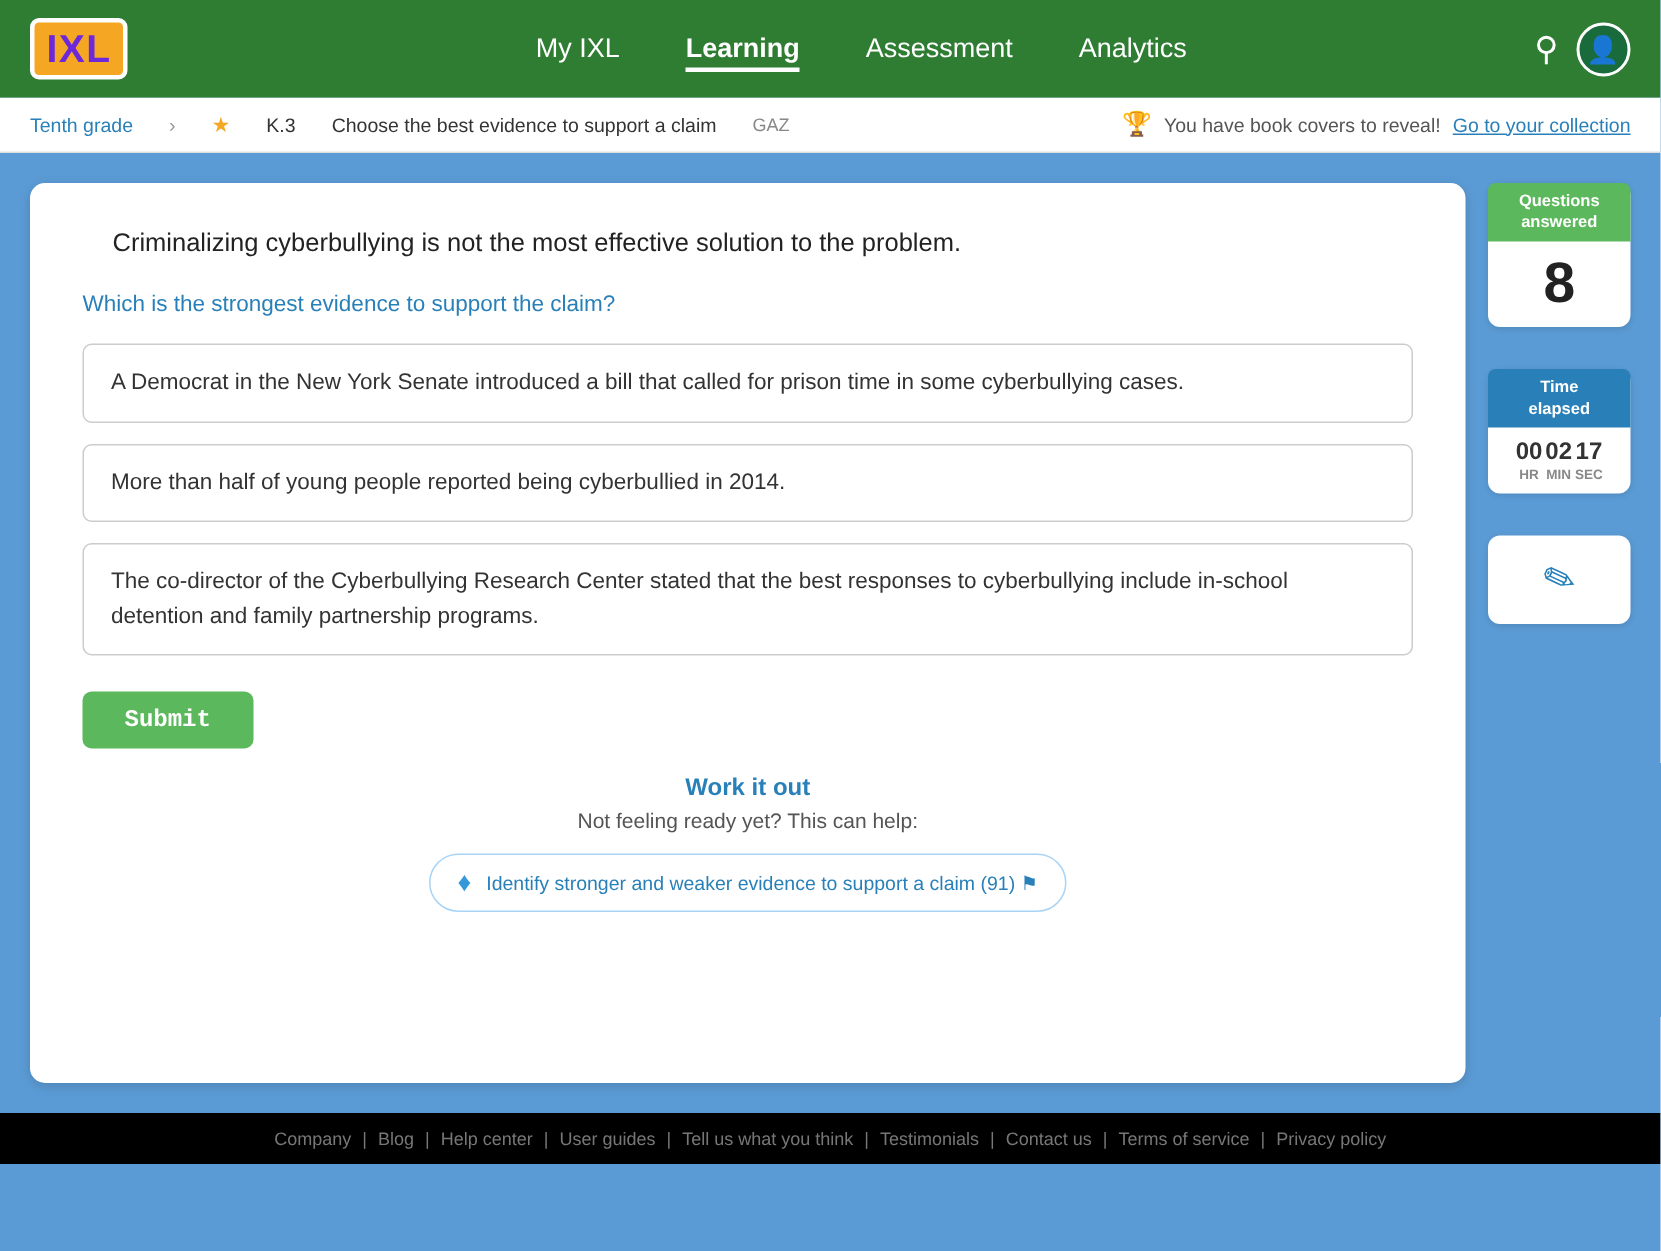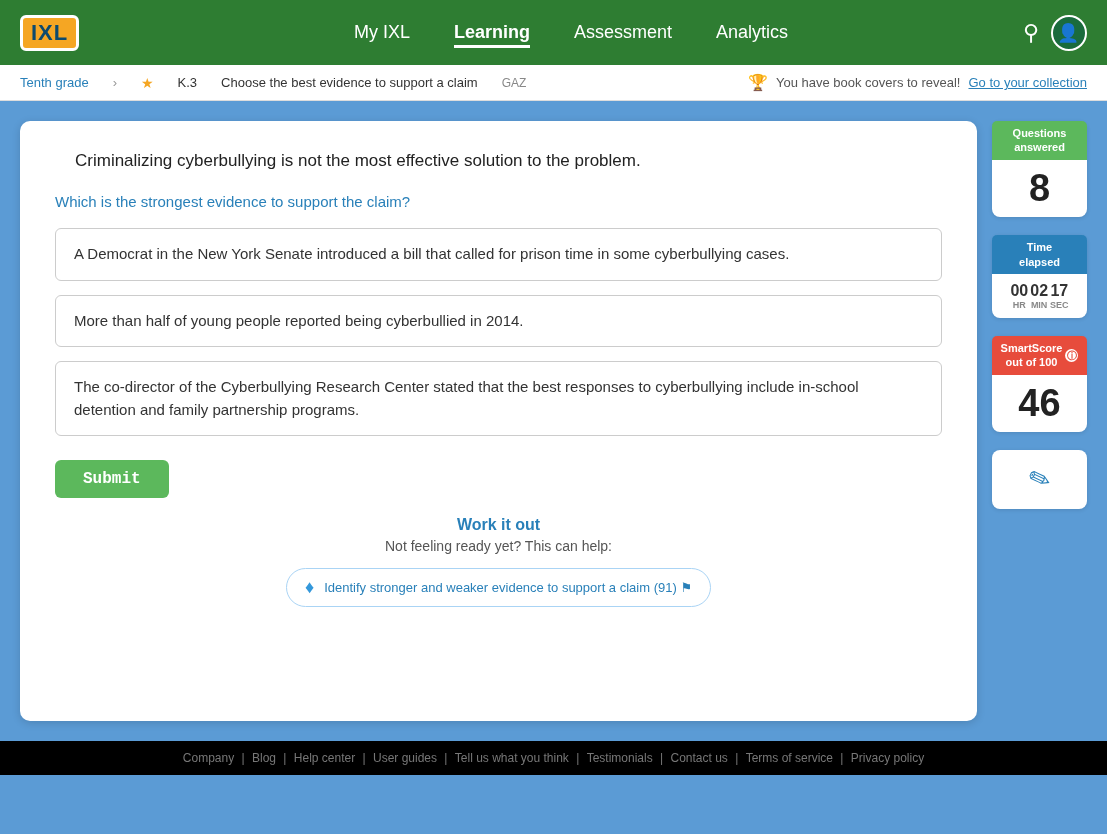--- a/index.html
+++ b/index.html
@@ -19,22 +19,22 @@
       align-items: center;
       padding: 0 20px;
       position: relative;
     }
     .logo-box {
       background: #f5a623;
       border: 3px solid #fff;
       border-radius: 6px;
       padding: 2px 8px;
       font-weight: 900;
-      font-size: 22px;
-      color: #0c4a6e;
+      font-size: 26px;
+      color: #6d28d9;
       margin-right: 40px;
       letter-spacing: 1px;
     }
     .nav-links {
       display: flex;
       align-items: center;
       gap: 44px;
       flex: 1;
       justify-content: center;
     }
@@ -200,21 +200,21 @@
       margin: 0 auto;
       background: #fff;
     }
     .diamond-icon { color: #3498db; font-size: 18px; }
 
     
     .sidebar {
       width: 95px;
       display: flex;
       flex-direction: column;
-      gap: 18px;
+      gap: 28px;
     }
     .sidebar-card {
       background: #fff;
       border-radius: 8px;
       text-align: center;
       padding: 8px 6px;
       box-shadow: 0 1px 4px rgba(0,0,0,0.12);
     }
     .sidebar-card-header {
       background: #5cb85c;
@@ -394,27 +394,20 @@
           <span class="time-number">02</span>
           <span class="time-label-small">MIN</span>
         </div>
         <div class="time-unit">
           <span class="time-number">17</span>
           <span class="time-label-small">SEC</span>
         </div>
       </div>
     </div>
 
-    <div class="sidebar-card">
-      <div class="smart-score-header">
-        <span>SmartScore<br>out of 100</span>
-        <span class="ss-info">ⓘ</span>
-      </div>
-      <div class="sidebar-big-number">46</div>
-    </div>
 
     <div class="pencil-card">
       <span class="pencil-icon">✎</span>
     </div>
 
   </div>
 
 </div>
 
 <div class="footer">

